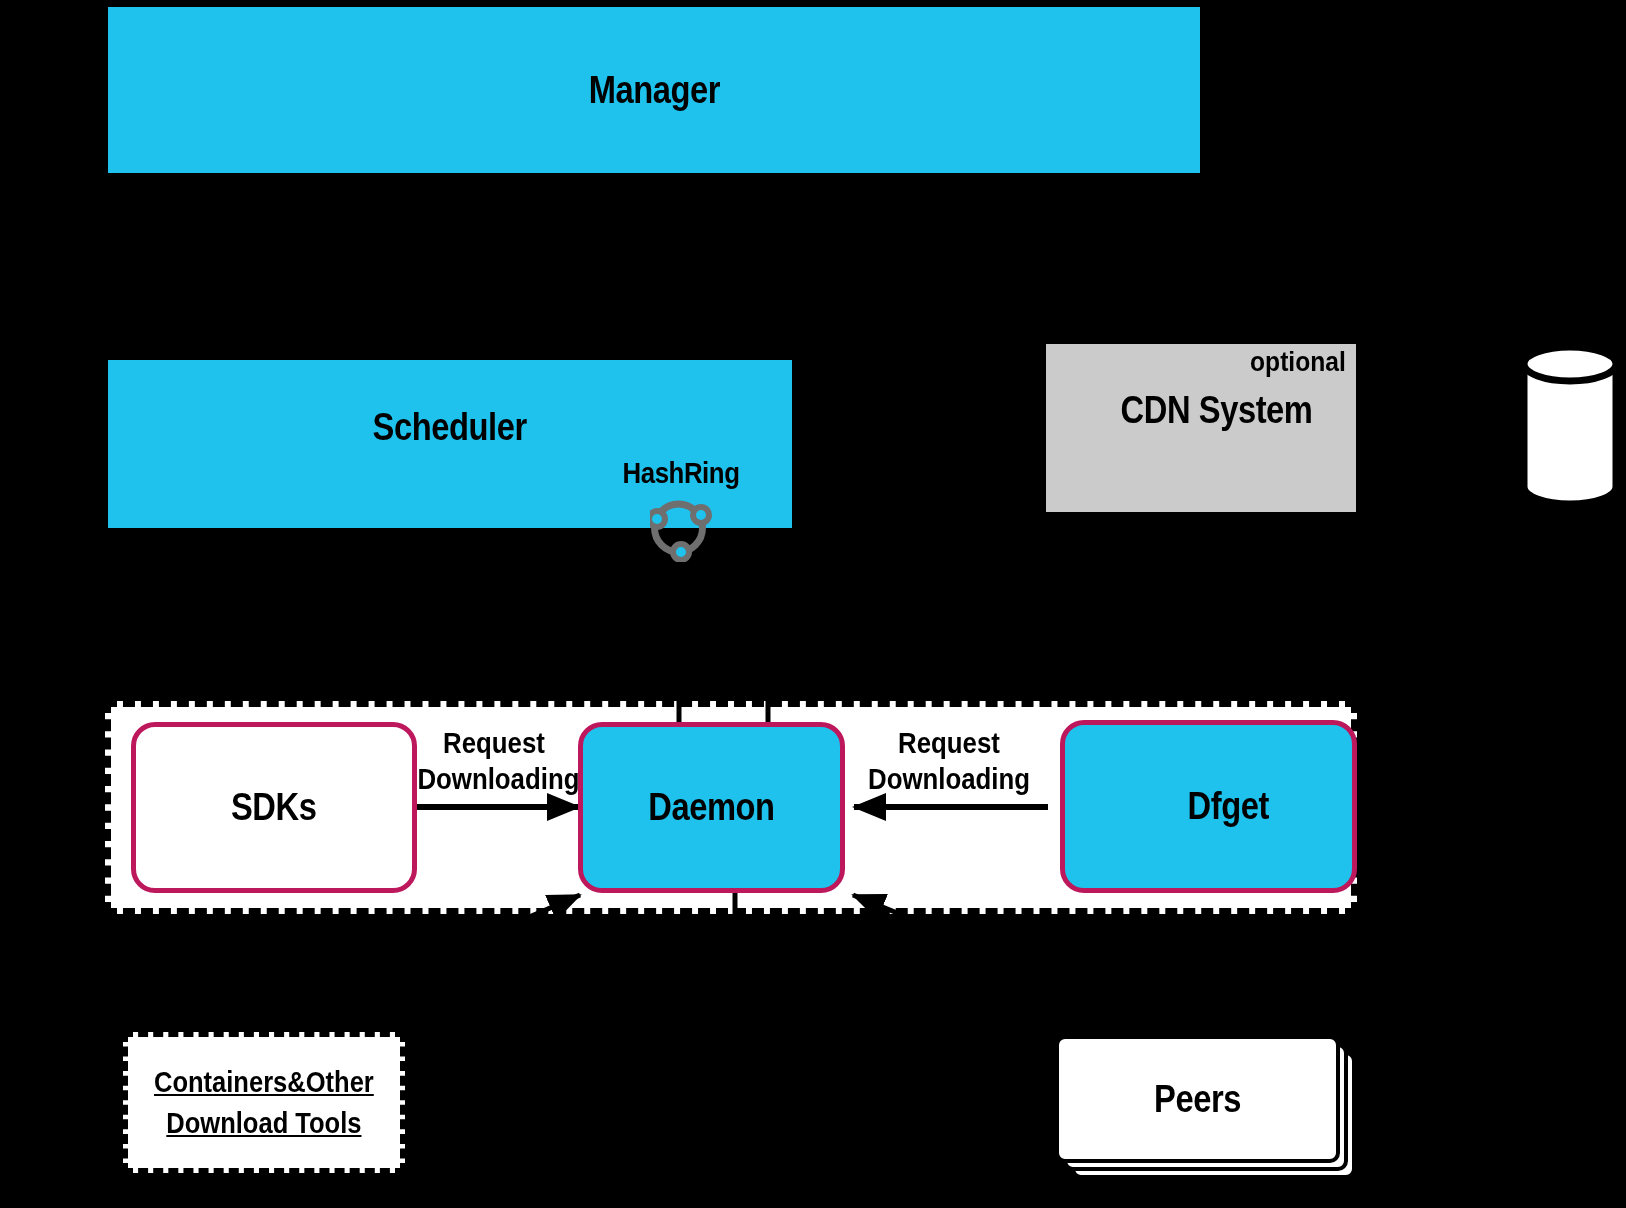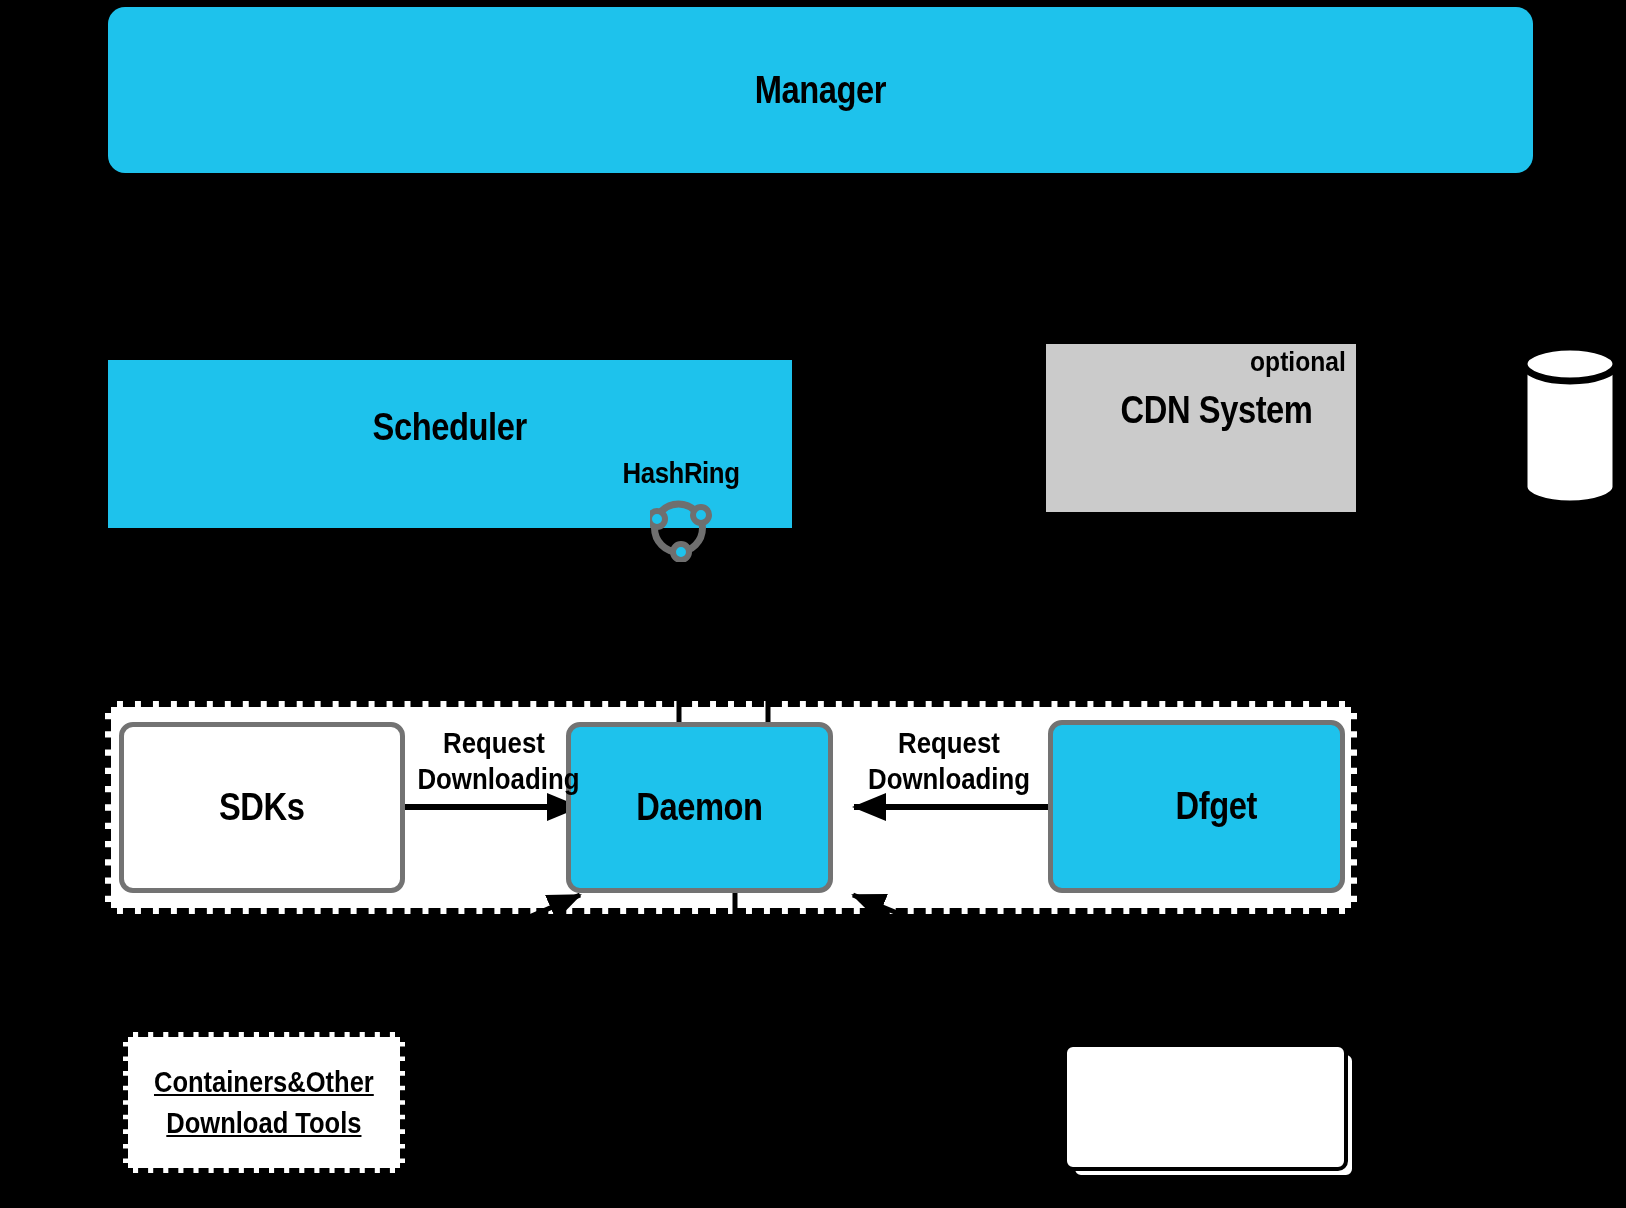--- a/index.html
+++ b/index.html
@@ -2,27 +2,27 @@
 <html><head>
 <meta charset="utf-8">
 <style>
   html,body{margin:0;padding:0;background:#000;}
   .stage{position:relative;width:1626px;height:1208px;background:#000;overflow:hidden;
          font-family:"Liberation Sans","DejaVu Sans",sans-serif;color:#000;}
   .abs{position:absolute;box-sizing:border-box;}
   .box{display:flex;align-items:center;justify-content:center;z-index:3;}
   .cyan{background:var(--cyan);}
   .graybx{background:var(--gray);padding-left:32px;}
-  .rounded{border:5px solid #737373;border-radius:14px;}
+  .rounded{border:5px solid #be185d;border-radius:24px;margin-left:12px;}
   .title{font-weight:700;font-size:38px;letter-spacing:-.5px;display:inline-block;
          transform:scaleX(.86);transform-origin:center;white-space:nowrap;}
   .small{font-weight:700;font-size:30px;letter-spacing:-.5px;display:inline-block;
          transform:scaleX(.86);transform-origin:center;white-space:nowrap;}
   
-  .manager{left:108px;top:7px;width:1425px;height:166px;border-radius:17px;}
+  .manager{left:108px;top:7px;width:1092px;height:166px;}
   .scheduler{left:108px;top:360px;width:684px;height:168px;}
   .scheduler .title{margin-top:-34px;}
   .cdn{left:1046px;top:344px;width:310px;height:168px;}
   .cdn .title{margin-top:-36px;}
   .optional{position:absolute;top:2px;right:10px;font-weight:700;font-size:28px;
             transform:scaleX(.88);transform-origin:right top;}
   .sdks{left:119px;top:722px;width:286px;height:171px;background:#fff;}
   .daemon{left:566px;top:722px;width:267px;height:171px;}
   .dfget{left:1048px;top:720px;width:297px;height:173px;padding-left:40px;}
   
@@ -120,14 +120,17 @@
     <span>Downloading</span>
   </div>
 
   <div class="abs containers">
     <span class="ln">Containers&amp;Other</span>
     <span class="ln">Download Tools</span>
   </div>
 
   <div class="card peers3"></div>
   <div class="card peers2"></div>
+  <div class="card peers1">
+    <span class="title">Peers</span>
+  </div>
 
 </div>
 
 </body></html>

